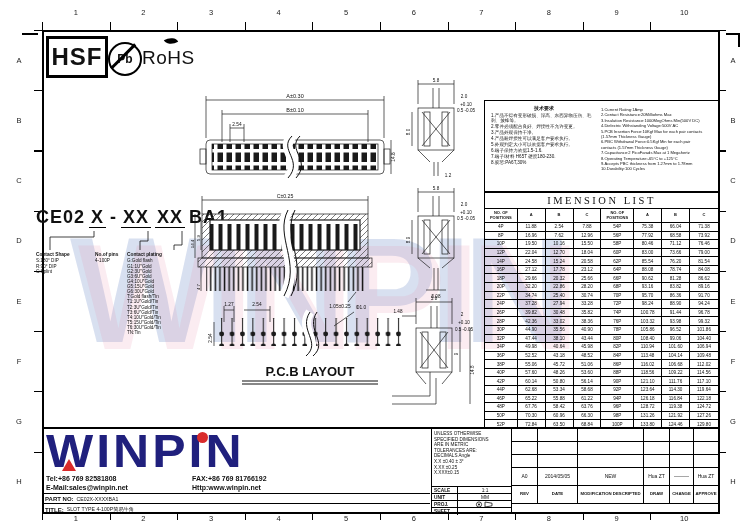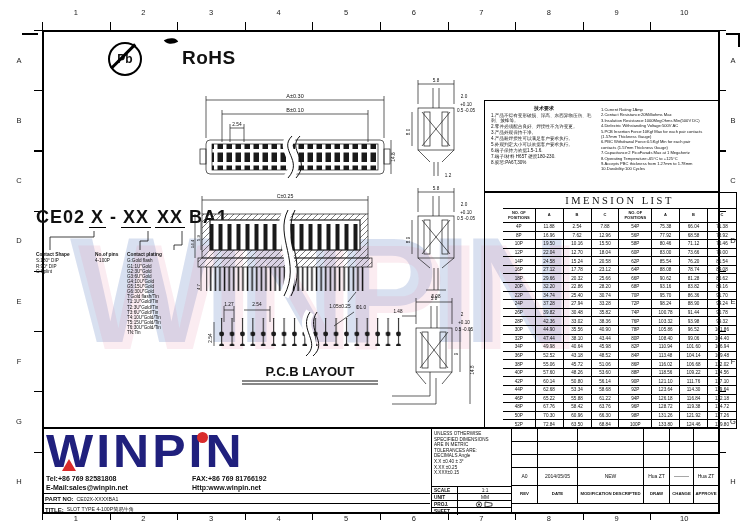--- a/index.html
+++ b/index.html
@@ -17,39 +17,39 @@
   .corner{background:#000;}
   
   .wm{font-weight:900;font-size:150px;letter-spacing:-8px;line-height:1;pointer-events:none;white-space:nowrap;}
   #wm1{left:70px;top:215px;color:rgba(125,152,205,0.30);}
   #wm2{left:78px;top:222px;color:rgba(228,135,165,0.16);}
   
   #hsf{left:46px;top:36px;width:56px;height:36px;border:3px solid #000;display:flex;align-items:center;justify-content:center;font-size:24px;font-weight:bold;letter-spacing:1px;}
   #pbwrap{left:108px;top:42px;width:30px;height:30px;border:2.5px solid #000;border-radius:50%;display:flex;align-items:center;justify-content:center;}
   #pbwrap .pbtxt{font-size:12px;font-weight:bold;}
   #pbslash{left:106px;top:55px;width:34px;height:2.5px;background:#000;transform:rotate(-45deg);}
-  #rohs{left:142px;top:47px;font-size:19px;font-weight:700;letter-spacing:.5px;padding-left:40px;}
+  #rohs{left:142px;top:47px;font-size:19px;font-weight:400;letter-spacing:.5px;}
   #leaf{left:165px;top:37px;width:12px;height:8px;background:#000;border-radius:0 100% 0 100%;transform:rotate(-28deg);}
   
   #pnc-head{left:36px;top:193px;font-size:11px;font-weight:bold;letter-spacing:.4px;}
   #pnc-code{left:36px;top:207px;font-size:18px;font-weight:bold;letter-spacing:1px;white-space:nowrap;}
   #pnc-code .u{border-bottom:1.6px solid #000;padding:0 2px;}
   #pnc-code span{margin-right:4px;}
   .optcol{font-size:4.6px;line-height:1.12;}
   .optcol .hd{font-weight:bold;font-size:4.8px;margin-bottom:1px;}
   #col-shape{left:36px;top:252px;width:56px;}
   #col-pins{left:95px;top:252px;width:30px;}
   #col-plate{left:127px;top:252px;width:66px;}
   
   #notesbox{left:484px;top:100px;width:233px;height:90px;border:1px solid #000;}
   #notes-cn{left:6px;top:4px;width:106px;font-size:4.6px;line-height:1.3;}
   #notes-cn .t{text-align:center;font-weight:bold;font-size:5px;margin-bottom:1px;}
   #notes-en{left:116px;top:6px;width:112px;font-size:4.1px;line-height:1.32;}
   
-  #dimtable{left:484px;top:192px;width:233px;height:235px;border:1.5px solid #000;display:flex;flex-direction:column;padding-left:18px;}
+  #dimtable{left:484px;top:192px;width:233px;height:235px;border:1.5px solid #000;display:flex;flex-direction:column;}
   #dimtitle{height:15px;border-bottom:1.2px solid #000;display:flex;align-items:center;justify-content:center;
             font-family:"Liberation Serif",serif;font-size:10.5px;letter-spacing:2.5px;}
   #dimhead{height:13px;display:flex;border-bottom:1px solid #000;}
   #dimbody{flex:1;display:flex;flex-direction:column;}
   .dimrow{flex:1;display:flex;border-bottom:1px solid #000;}
   #dimbody .dimrow:last-child{border-bottom:none;}
   .c{display:flex;align-items:center;justify-content:center;font-size:4.6px;border-right:1px solid #000;box-sizing:border-box;}
   .c:last-child{border-right:none;}
   .c:nth-child(1),.c:nth-child(5){width:14%;}
   .c:nth-child(2),.c:nth-child(3),.c:nth-child(4),.c:nth-child(6),.c:nth-child(7),.c:nth-child(8){width:12%;}
@@ -143,20 +143,21 @@
       <div class="zn">H</div>
     </div>
   <div class="abs ticks-v" style="left:34px"></div>
   <div class="abs ticks-v" style="left:718px"></div>
   <div class="abs corner" style="left:22px;top:33px;width:16px;height:2px"></div>
   <div class="abs corner" style="left:726px;top:33px;width:14px;height:2px"></div>
   <div class="abs corner" style="left:738px;top:33px;width:2px;height:14px"></div>
 
   <div class="abs" id="frame"></div>
 
+  <div class="abs" id="hsf">HSF</div>
   <div class="abs" id="pbwrap">
       <span class="pbtxt">Pb</span>
     </div>
   <div class="abs" id="pbslash"></div>
   <div class="abs" id="rohs">RoHS</div>
   <div class="abs" id="leaf"></div>
 
   <div class="abs" id="pnc-code">
     <span>CE02</span><span class="u">X</span><span>-</span><span class="u">XX</span><span class="u">XX</span><span>BA1</span>
   </div>

